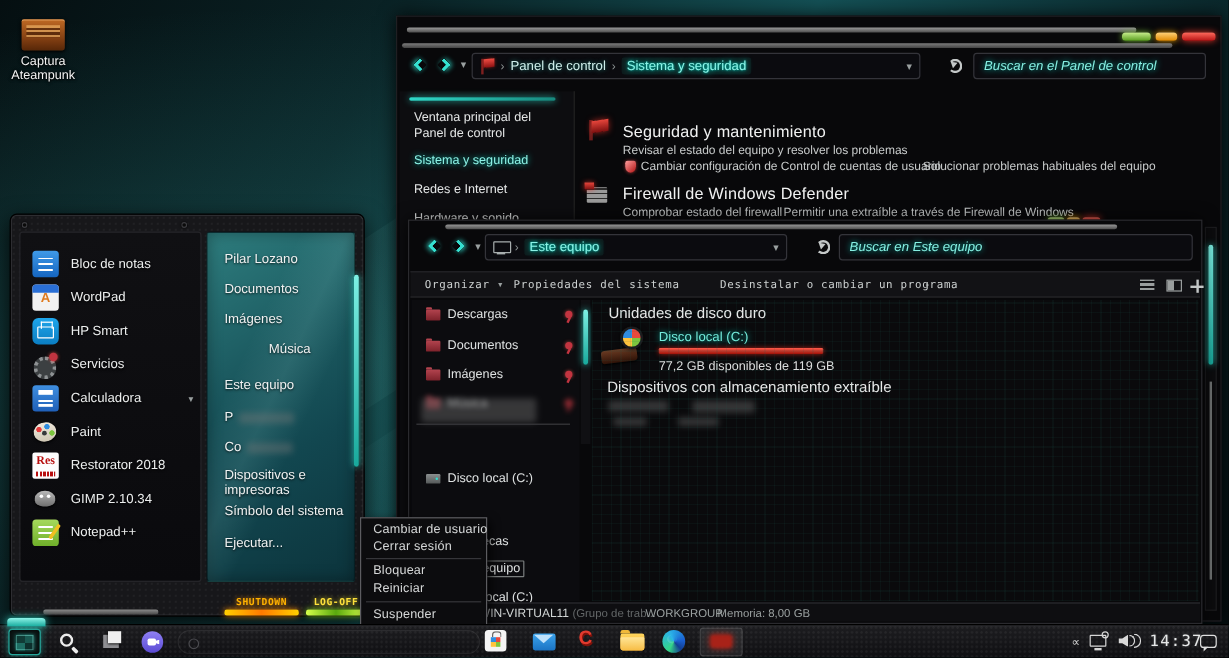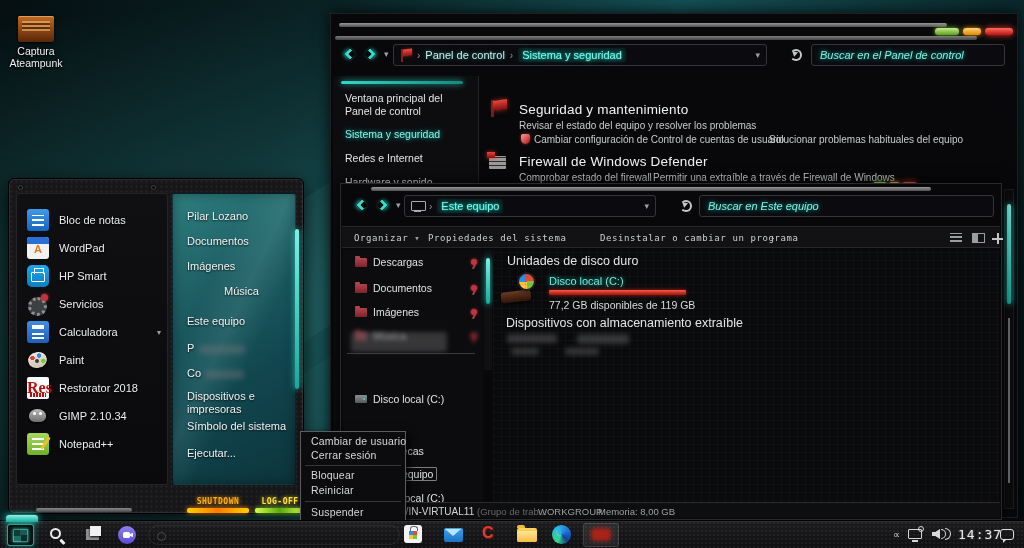--- a/index.html
+++ b/index.html
@@ -191,21 +191,21 @@
         repeating-linear-gradient(0deg,#fff 0 2px,transparent 2px 4px) 0 6px/12px 8px no-repeat;}
   .ico-paint{background:transparent;}
   .ico-paint::before{content:"";position:absolute;left:1px;top:3px;width:19px;height:16px;border-radius:50%;
       background:radial-gradient(circle at 5px 5px,#e23b3b 2px,transparent 2.5px),
                  radial-gradient(circle at 12px 4px,#2f8de0 2px,transparent 2.5px),
                  radial-gradient(circle at 15px 10px,#7cc53e 2px,transparent 2.5px),
                  linear-gradient(#efe9dc,#cfc7b4);transform:rotate(-12deg);box-shadow:0 1px 2px #000;}
   .ico-paint::after{content:"";position:absolute;left:8px;top:10px;width:4px;height:4px;border-radius:50%;background:#36393b;}
   .ico-res{background:#fdfdfd;border-radius:2px;}
   .ico-res .letter{position:absolute;left:0;right:0;top:2px;text-align:center;
-      font-family:"Liberation Serif",serif;font-weight:bold;font-size:16px;color:#b80f0f;}
+      font-family:"Liberation Serif",serif;font-weight:bold;font-size:10px;color:#b80f0f;}
   .ico-res::after{content:"";position:absolute;left:3px;bottom:2px;right:3px;height:4px;
       background:repeating-linear-gradient(90deg,#b80f0f 0 2px,transparent 2px 3px);}
   .ico-gimp{background:transparent;}
   .ico-gimp::before{content:"";position:absolute;left:2px;top:4px;width:17px;height:13px;border-radius:50% 50% 40% 40%;
       background:linear-gradient(#b9b9b9,#6f6f6f);box-shadow:0 1px 2px #000;}
   .ico-gimp::after{content:"";position:absolute;left:6px;top:7px;width:3px;height:3px;border-radius:50%;background:#fff;
       box-shadow:6px 0 0 #fff;}
   .ico-npp{background:linear-gradient(#a6d95c,#6faf2a);}
   .ico-npp::before{content:"";position:absolute;left:5px;top:5px;right:5px;height:12px;
       background:repeating-linear-gradient(0deg,#fff 0 2px,transparent 2px 5px);}

